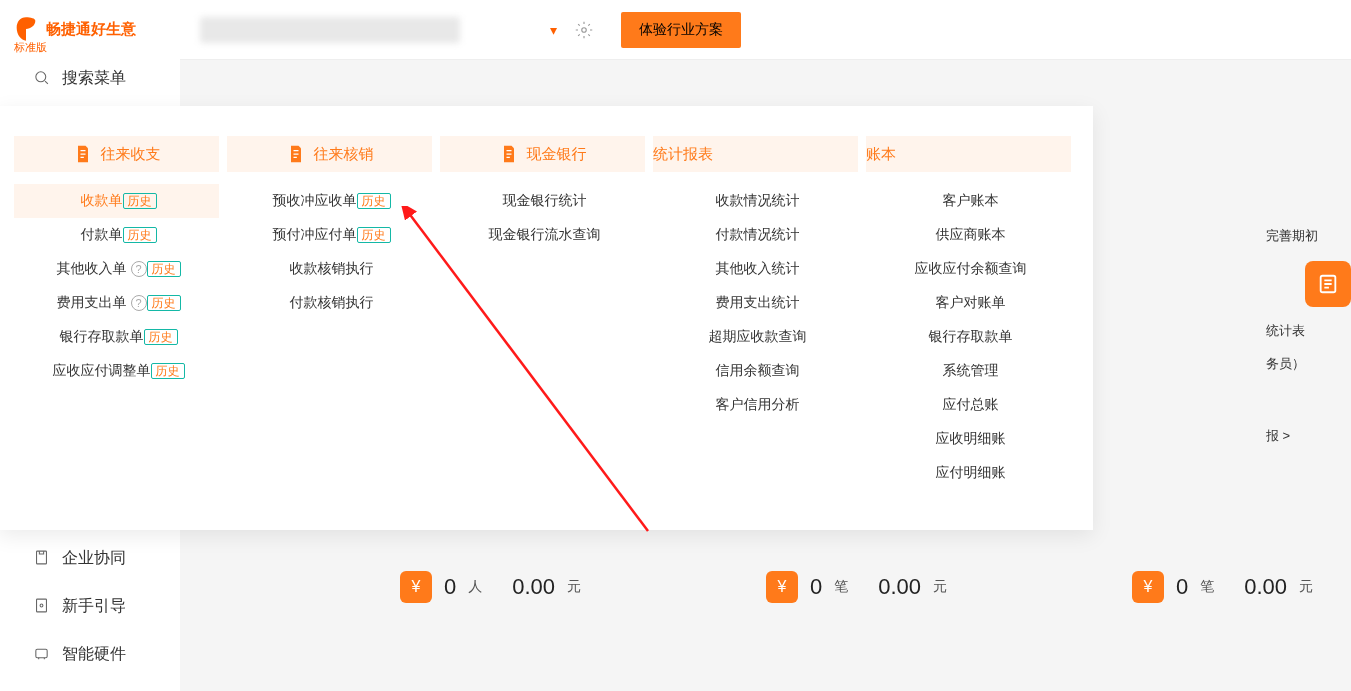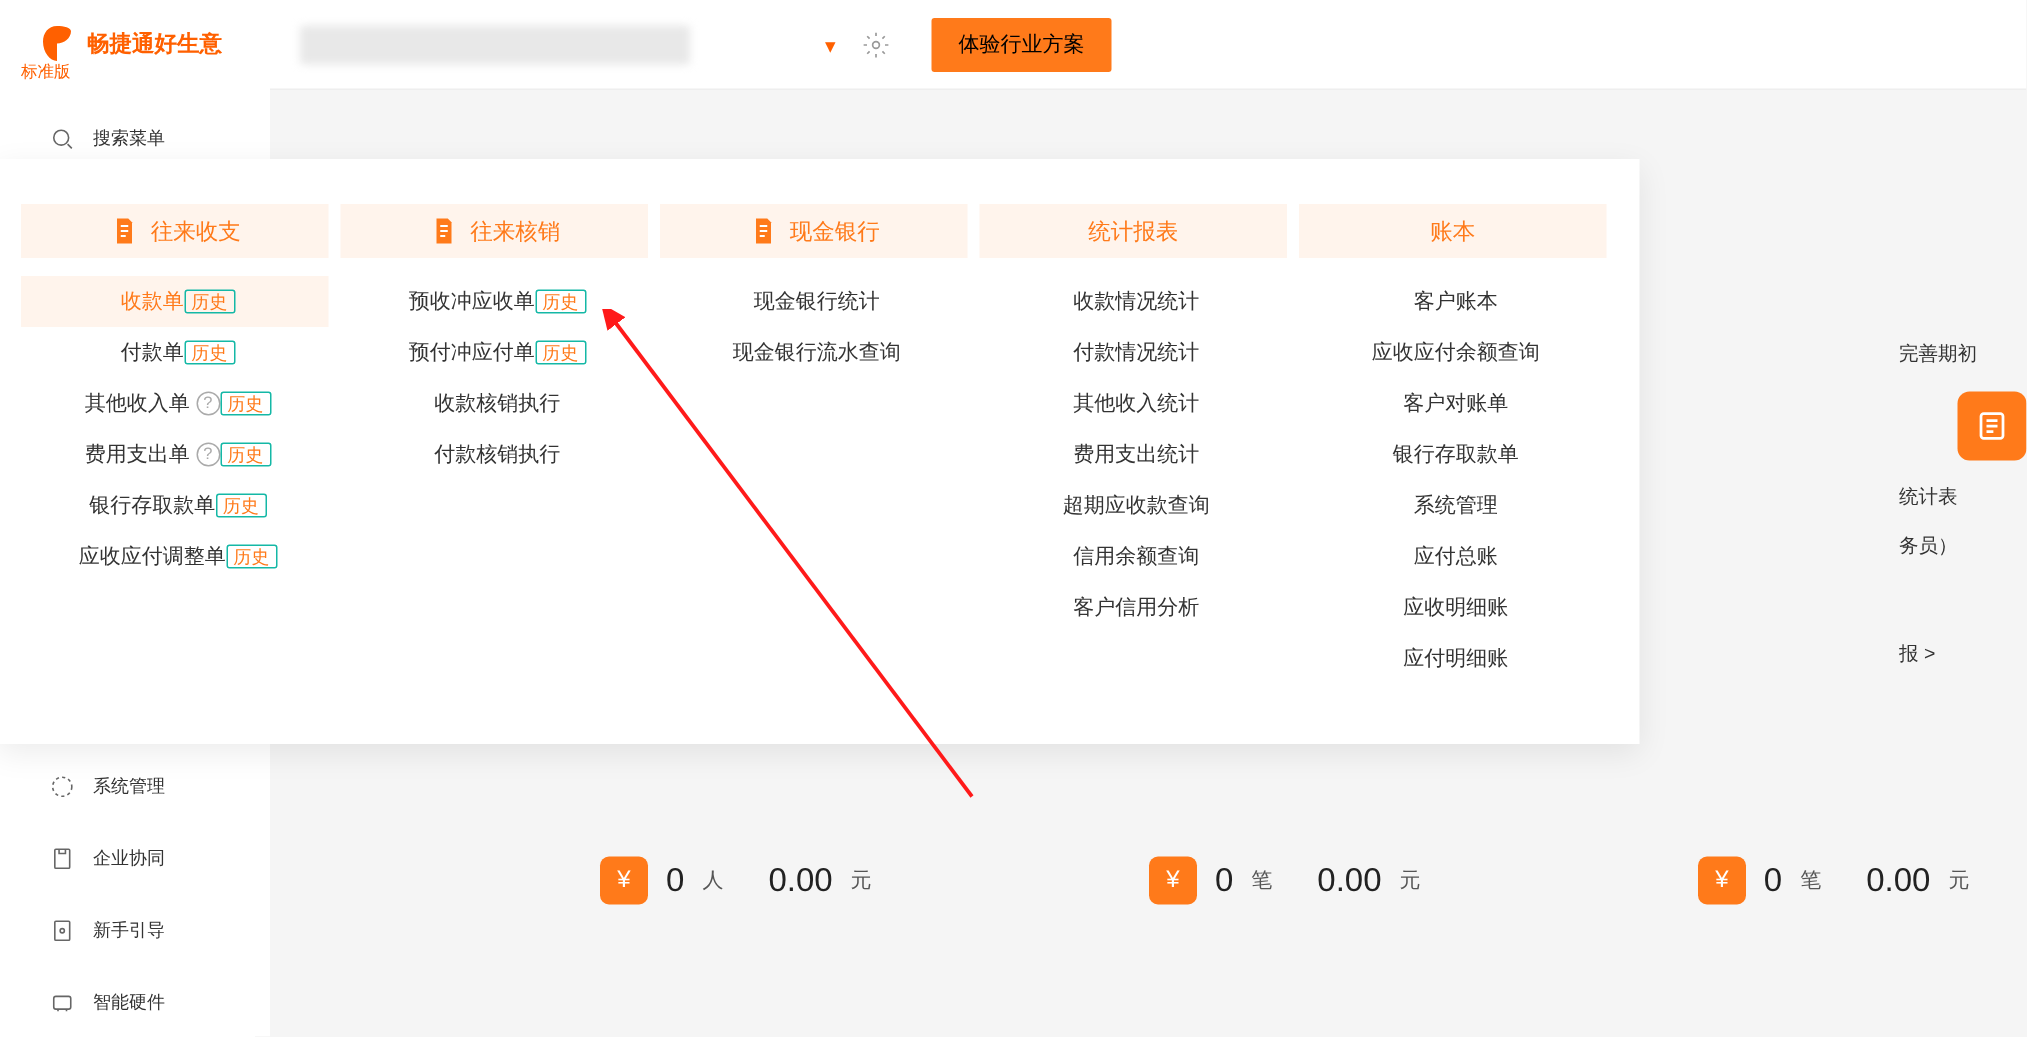--- a/index.html
+++ b/index.html
@@ -1,41 +1,41 @@
 <!DOCTYPE html>
 <html><head>
   <meta charset="utf-8">
   <style>
     *{margin:0;padding:0;box-sizing:border-box;font-family:-apple-system,BlinkMacSystemFont,"PingFang SC","Microsoft YaHei",sans-serif}
     body{background:#f5f5f5;width:1351px;height:691px;overflow:hidden;position:relative}
     .sidebar{position:absolute;left:0;top:0;width:180px;height:691px;background:#fff;z-index:10}
-    .logo-area{height:58px;padding:8px 24px;display:flex;align-items:center;position:relative}
+    .logo-area{height:58px;padding:8px 12px;display:flex;align-items:center;position:relative}
     .logo-icon{width:28px;height:28px;display:flex;align-items:center;justify-content:center;color:#ff6000;font-weight:bold;font-size:22px}
     .logo-text{color:#ff6000;font-size:15px;font-weight:600;margin-left:6px}
     .logo-sub{position:absolute;left:14px;top:40px;color:#ff6000;font-size:11px}
     .nav-list{padding-top:10px}
-    .nav-item{height:48px;display:flex;align-items:center;padding-left:32px;cursor:pointer;font-size:12px;color:#333}
+    .nav-item{height:48px;display:flex;align-items:flex-start;padding-left:32px;cursor:pointer;font-size:16px;color:#333}
     .nav-item.active{background:linear-gradient(90deg,#ff9a3d,#ff7a1a);color:#fff}
     .nav-icon{width:18px;height:18px;margin-right:12px;display:inline-flex;align-items:center;justify-content:center;opacity:.75}
     .nav-item.active .nav-icon{opacity:1}
     .nav-icon svg{width:17px;height:17px;stroke:currentColor;fill:none;stroke-width:1.5}
     .main{position:absolute;left:180px;top:0;right:0;height:691px}
     .topbar{height:60px;background:#fff;display:flex;align-items:center;padding:0 20px;border-bottom:1px solid #eee}
     .org-chunk{width:260px;height:26px;background:#e8e8e8;filter:blur(3px);border-radius:2px}
     .chevron{color:#ff6000;margin-left:90px;font-size:14px}
     .gear{margin-left:18px;color:#999;display:inline-flex}
     .gear svg{width:18px;height:18px;stroke:currentColor;fill:none;stroke-width:1.5}
     .btn-primary{margin-left:28px;background:#ff7a1a;color:#000000;border:none;height:36px;padding:0 18px;font-size:14px;border-radius:2px;cursor:pointer}
     .tab-strip{height:46px;background:#16b5a6;display:flex;align-items:stretch}
     .tab{display:flex;align-items:center;padding:0 24px;color:#fff;font-size:15px;background:#0d9a8d;cursor:pointer}
     .content{background:#f5f5f5;padding:18px;position:relative;height:585px}
     .mega{position:absolute;left:-2px;top:106px;width:1095px;background:#fff;padding:30px 16px 40px;box-shadow:0 6px 20px rgba(0,0,0,.08);z-index:30;display:flex;gap:8px}
     .col{width:205px}
     .col-h{height:36px;display:flex;align-items:center;justify-content:center;background:#fff4ec;color:#ff7a1a;font-size:15px;margin-bottom:12px;gap:8px}
-    .col-h.noicon{justify-content:center}
+    .col-h.noicon{justify-content:flex-start}
     .col-h svg{width:20px;height:20px;fill:#ff7a1a}
     .row{height:34px;display:flex;align-items:center;justify-content:center;padding:0 12px 0 16px;font-size:14px;color:#333;cursor:pointer}
     .row.sel{background:#fff4ec;color:#ff7a1a}
     .row .label{display:flex;align-items:center;gap:4px}
     .help{width:16px;height:16px;border-radius:50%;border:1px solid #aaa;display:inline-flex;align-items:center;justify-content:center;font-size:11px;color:#aaa}
     .hist{border:1px solid #14b8a6;color:#ff7a1a;font-size:12px;padding:1px 4px;border-radius:2px;line-height:1}
     .arrow-svg{position:absolute;left:400px;top:206px;z-index:40;pointer-events:none}
     .right-panel{position:absolute;right:0;top:120px;width:85px;color:#333;font-size:13px}
     .right-panel .pill{height:46px;width:46px;background:#ff7a1a;border-radius:8px;display:flex;align-items:center;justify-content:center;color:#fff;font-size:22px;margin:8px 0 8px auto}
     .right-panel .txt{padding:6px 0;line-height:1.6}
@@ -314,20 +314,23 @@
       </div>
     </div>
     <div class="col">
       <div class="col-h noicon">
         <span>账本</span>
       </div>
       <div class="row">
         <span class="label">客户账本</span>
       </div>
       <div class="row">
+        <span class="label">供应商账本</span>
+      </div>
+      <div class="row">
         <span class="label">应收应付余额查询</span>
       </div>
       <div class="row">
         <span class="label">客户对账单</span>
       </div>
       <div class="row">
         <span class="label">银行存取款单</span>
       </div>
       <div class="row">
         <span class="label">系统管理</span>

